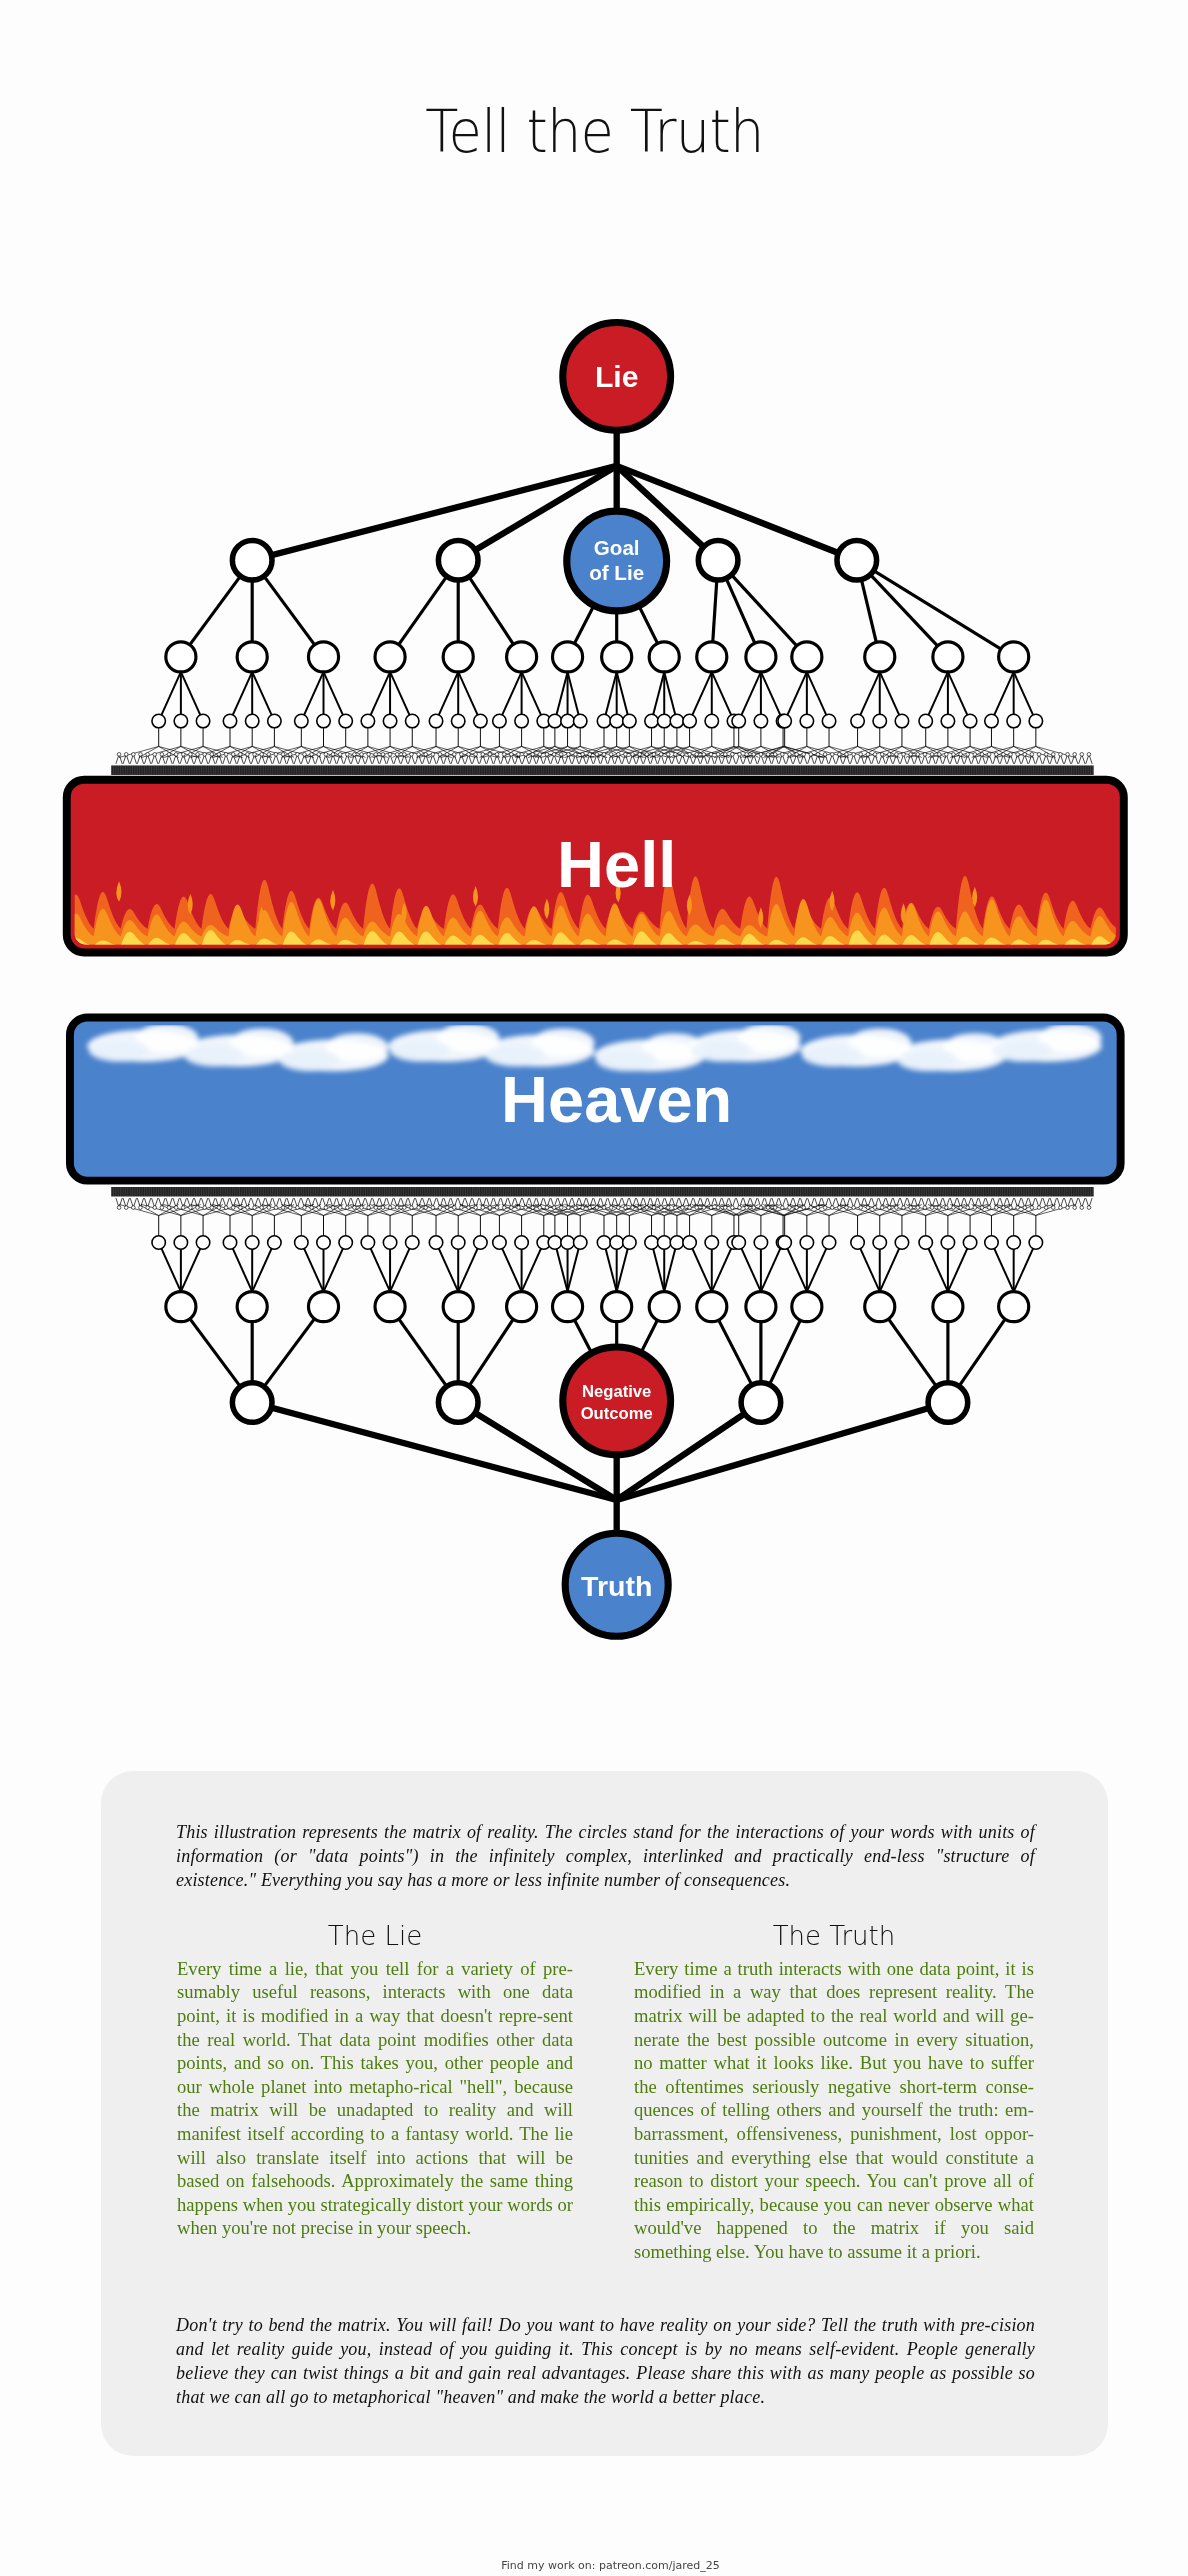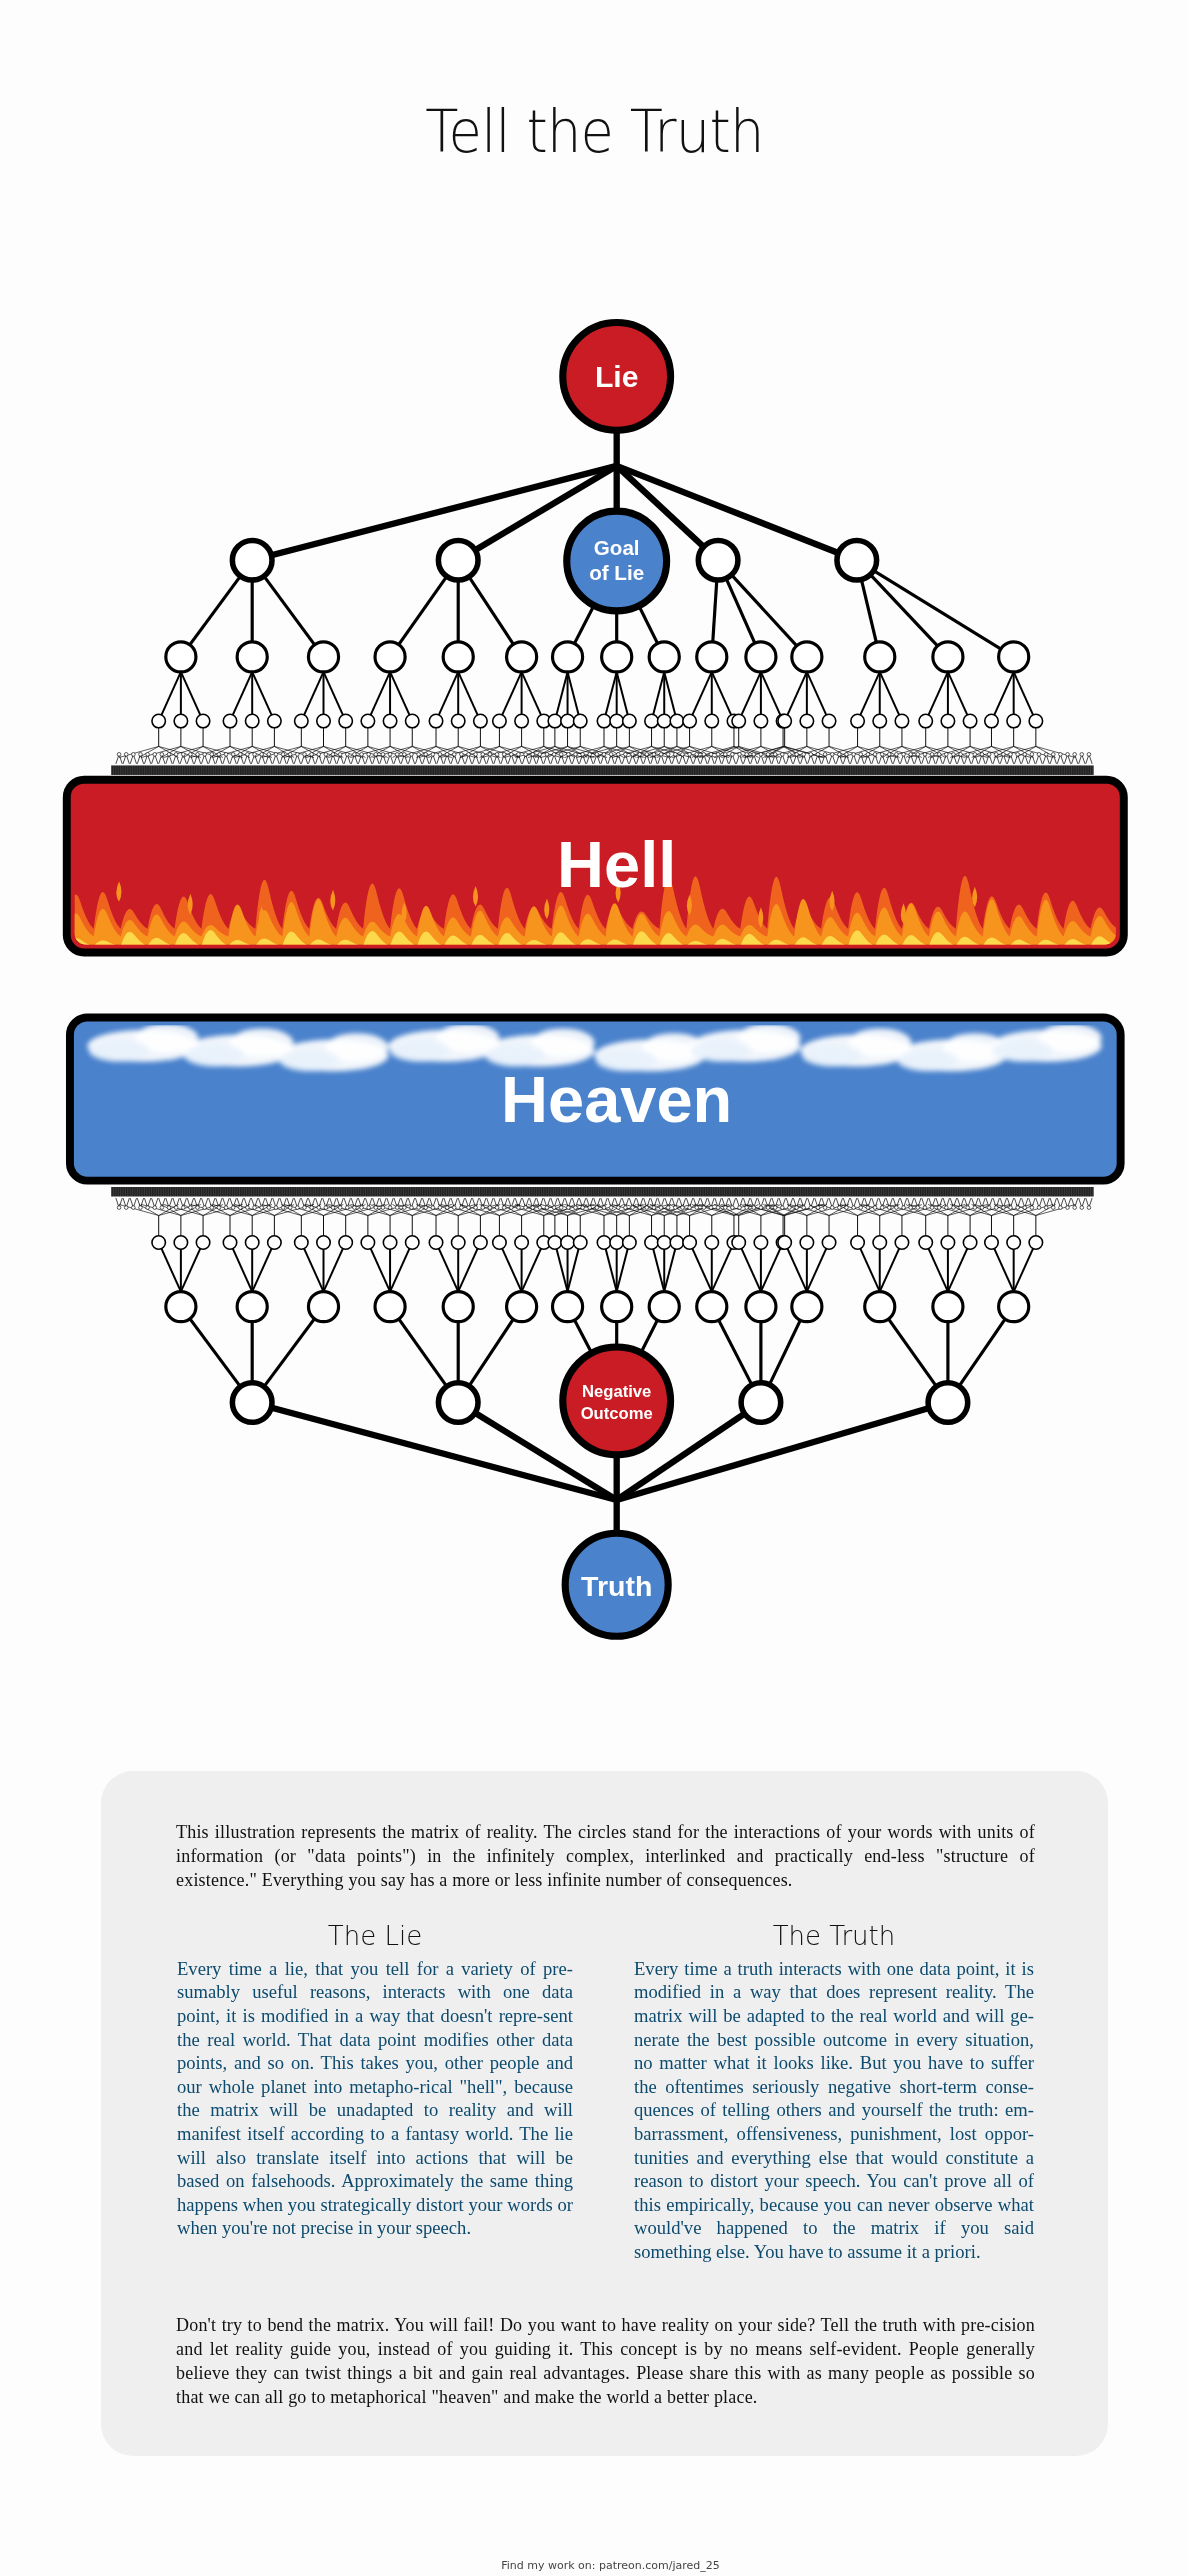--- a/index.html
+++ b/index.html
@@ -22,36 +22,36 @@
   .band-label {
     font-family: "Liberation Sans", sans-serif; font-weight: bold; fill: #fff;
     text-anchor: middle; font-size: 82px;
   }
   .panel {
     position: absolute; left: 101px; top: 1771px; width: 1007px; height: 685px;
     background: #efefef; border-radius: 32px;
   }
   .intro, .closing {
     position: absolute; left: 75px; width: 859px;
-    font-family: "Liberation Serif", serif; 
+    font-family: "Liberation Serif", serif; font-style: italic;
     font-size: 18px; line-height: 24px; color: #111; text-align: justify;
     letter-spacing: 0.2px;
   }
   .intro { top: 49px; }
   .closing { top: 542px; }
   .col { position: absolute; top: 149px; width: 396px; }
   .col.left { left: 76px; }
   .col.right { left: 533px; width: 400px; }
   .col h2 {
     margin: 0 0 4.8px 0; text-align: center; font-weight: 300; font-size: 26px;
     font-family: "DejaVu Sans", sans-serif; color: #111; line-height: 32px;
   }
   .col p {
     margin: 0; font-family: "Liberation Serif", serif; font-size: 18.6px;
-    line-height: 23.6px; color: #0c4a6e; text-align: justify; hyphens: manual;
+    line-height: 23.6px; color: #4d7c0f; text-align: justify; hyphens: manual;
   }
   .footer {
     position: absolute; left: 0; width: 1221px; top: 2559px; text-align: center;
     font-family: "DejaVu Sans", sans-serif; font-size: 11px; color: #444;
   }
 </style>
 </head>
 <body>
 
 <div class="page-title">Tell the Truth</div>

